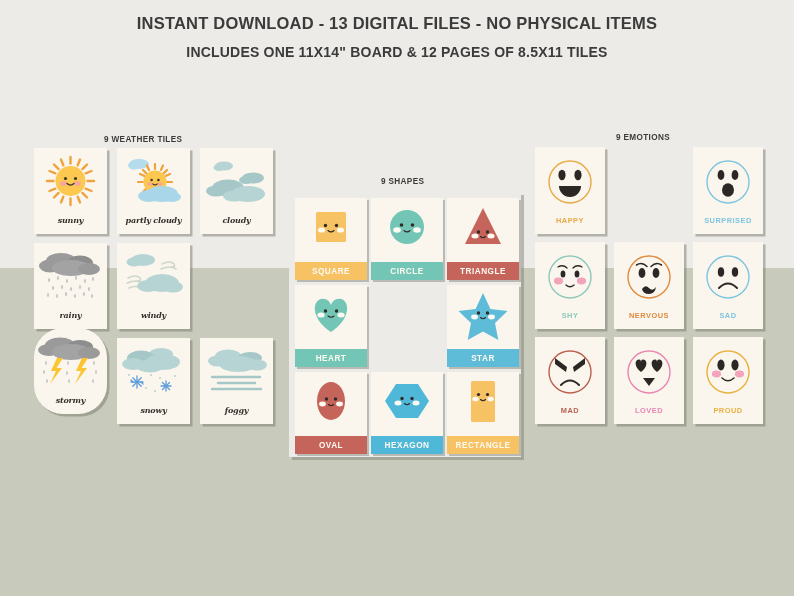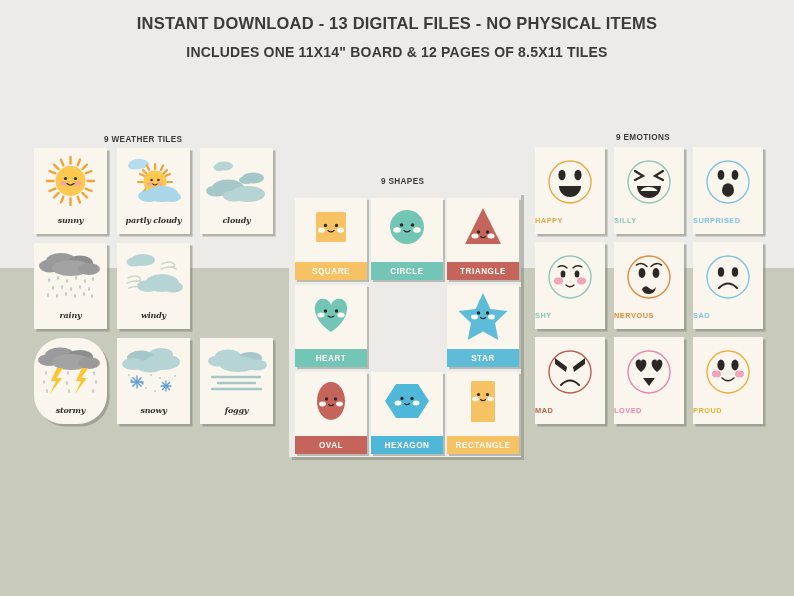--- a/index.html
+++ b/index.html
@@ -156,21 +156,21 @@
   }
   .e-art {
     position: absolute;
     left: 0; top: 5px;
     width: 70px; height: 60px;
   }
   .e-label {
     position: absolute;
     left: 0; bottom: 9px;
     width: 70px;
-    text-align: left;
+    text-align: center;
     font-size: 7.4px;
     font-weight: 700;
     letter-spacing: 0.5px;
   }
 
   svg { display: block; }
 </style>
 </head>
 <body>
 
@@ -316,21 +316,21 @@
           </g>
           <ellipse cx="45" cy="36" rx="17" ry="9" fill="#b7d4d4"></ellipse>
           <ellipse cx="31" cy="39" rx="11" ry="6" fill="#b7d4d4"></ellipse>
           <ellipse cx="56" cy="40" rx="10" ry="5.5" fill="#b7d4d4"></ellipse>
         </svg>
       </div>
       <div class="w-label">windy</div>
     </div>
 
 
-    <div class="w-card" style="left:0px;top:190px;border-radius:29px;">
+    <div class="w-card" style="left:0px;top:180px;border-radius:29px;">
       <div class="w-art">
         <svg viewBox="0 0 73 58" width="73" height="58">
           <ellipse cx="26" cy="13" rx="15" ry="7.5" fill="#9a9a9a"></ellipse>
           <ellipse cx="46" cy="15" rx="13" ry="7" fill="#8d8d8d"></ellipse>
           <ellipse cx="15" cy="18" rx="11" ry="6" fill="#9a9a9a"></ellipse>
           <ellipse cx="37" cy="20" rx="19" ry="8" fill="#a3a3a3"></ellipse>
           <ellipse cx="55" cy="21" rx="11" ry="6" fill="#9a9a9a"></ellipse>
           <path d="M23 26 L17 39 L22 39 L16 52 L28 36 L22.5 36 L29 26 Z" fill="#fcc431"></path>
           <path d="M48 26 L42 39 L47 39 L41 52 L53 36 L47.5 36 L54 26 Z" fill="#fcc431"></path>
           <g fill="#c8c8c8">
@@ -544,34 +544,20 @@
         <svg viewBox="0 0 70 60" width="70" height="60">
           <circle cx="35" cy="30" r="21" fill="none" stroke="#e8a845" stroke-width="1.4"></circle>
           <ellipse cx="27" cy="23" rx="3.6" ry="5.2" fill="#2b2724"></ellipse>
           <ellipse cx="43" cy="23" rx="3.6" ry="5.2" fill="#2b2724"></ellipse>
           <path d="M24 34 a11 11 0 0 0 22 0 Z" fill="#2b2724"></path>
         </svg>
       </div>
       <div class="e-label" style="color:#e8a845;">HAPPY</div>
     </div>
 
-    <div class="e-card" style="left:79px;top:0px;">
-      <div class="e-art">
-        <svg viewBox="0 0 70 60" width="70" height="60">
-          <circle cx="35" cy="30" r="21" fill="none" stroke="#8ec8bb" stroke-width="1.4"></circle>
-          <g stroke="#2b2724" stroke-width="2.2" fill="none" stroke-linecap="round">
-            <path d="M21 19 L29 24 L21 28"></path>
-            <path d="M49 19 L41 24 L49 28"></path>
-          </g>
-          <path d="M23 34 a12 12 0 0 0 24 0 Z" fill="#2b2724"></path>
-          <path d="M26.5 39 a9 6 0 0 1 17 0 Z" fill="#fdfaf2"></path>
-        </svg>
-      </div>
-      <div class="e-label" style="color:#8ec8bb;">SILLY</div>
-    </div>
 
     <div class="e-card" style="left:158px;top:0px;">
       <div class="e-art">
         <svg viewBox="0 0 70 60" width="70" height="60">
           <circle cx="35" cy="30" r="21" fill="none" stroke="#7ec5e0" stroke-width="1.4"></circle>
           <ellipse cx="28" cy="23" rx="3.4" ry="5" fill="#2b2724"></ellipse>
           <ellipse cx="42" cy="23" rx="3.4" ry="5" fill="#2b2724"></ellipse>
           <ellipse cx="35" cy="38" rx="6" ry="6.8" fill="#2b2724"></ellipse>
         </svg>
       </div>

